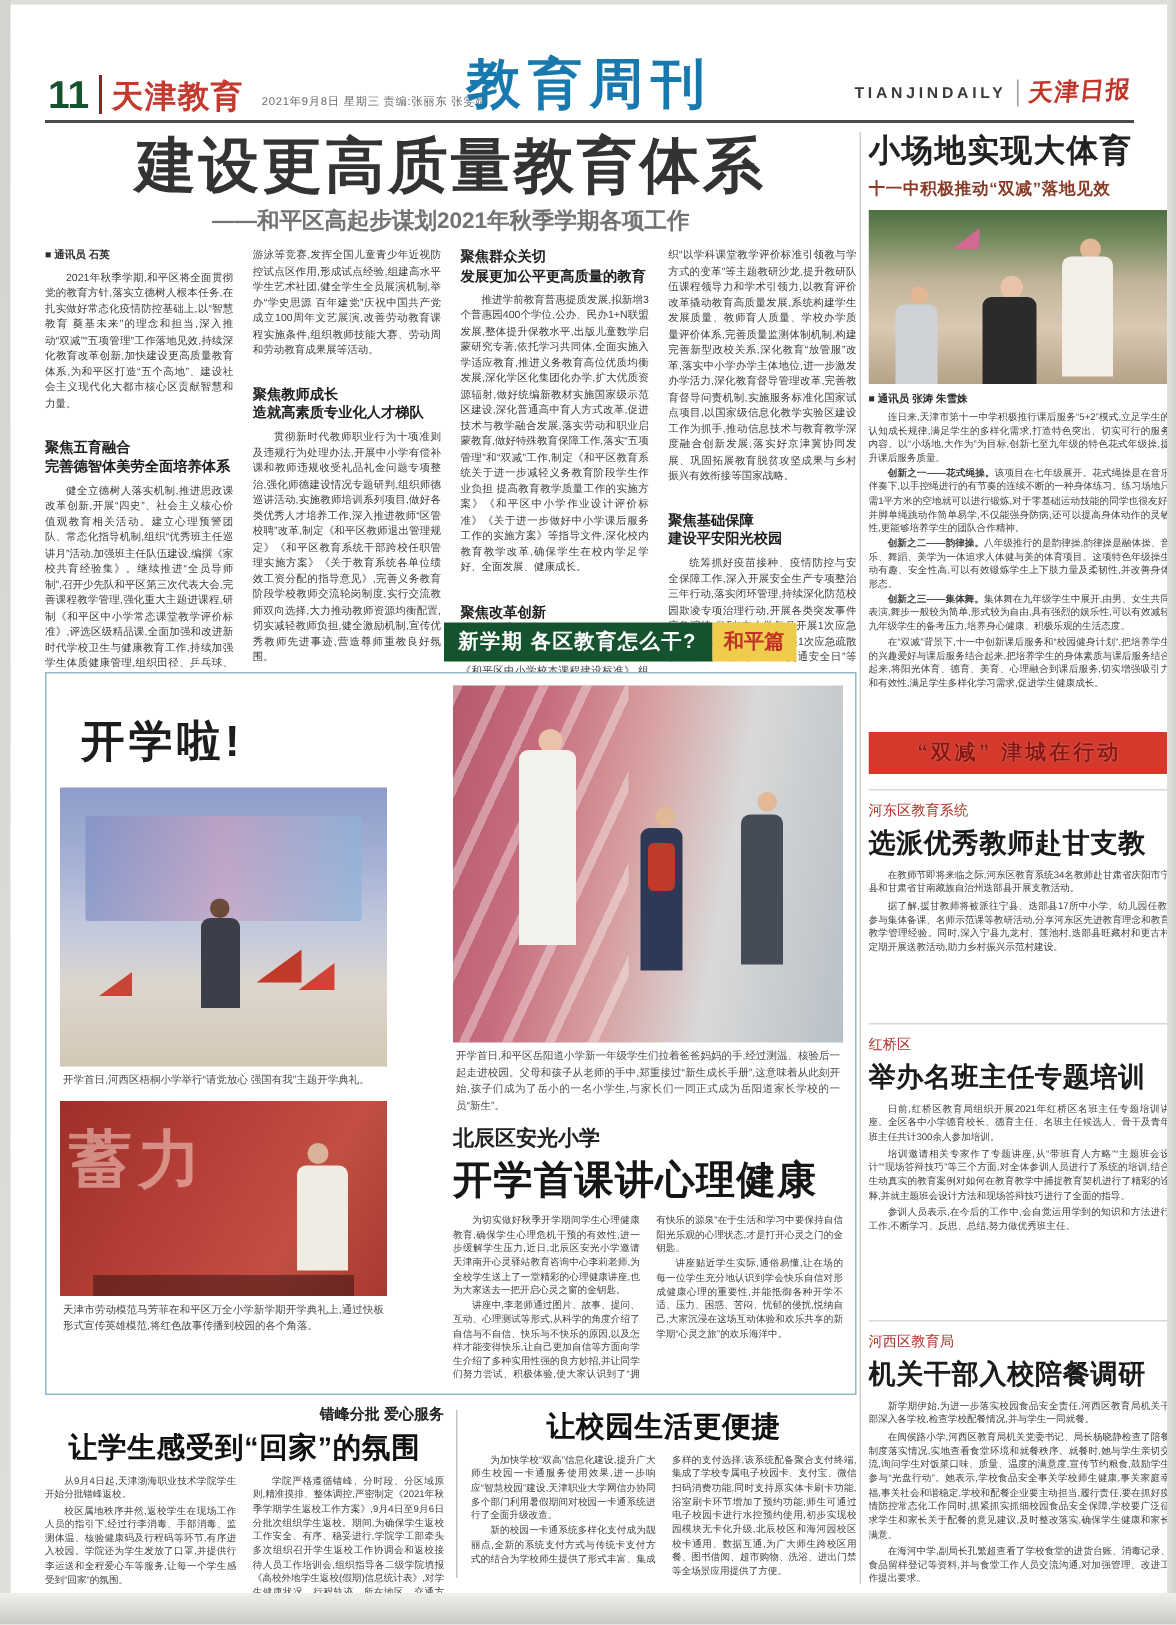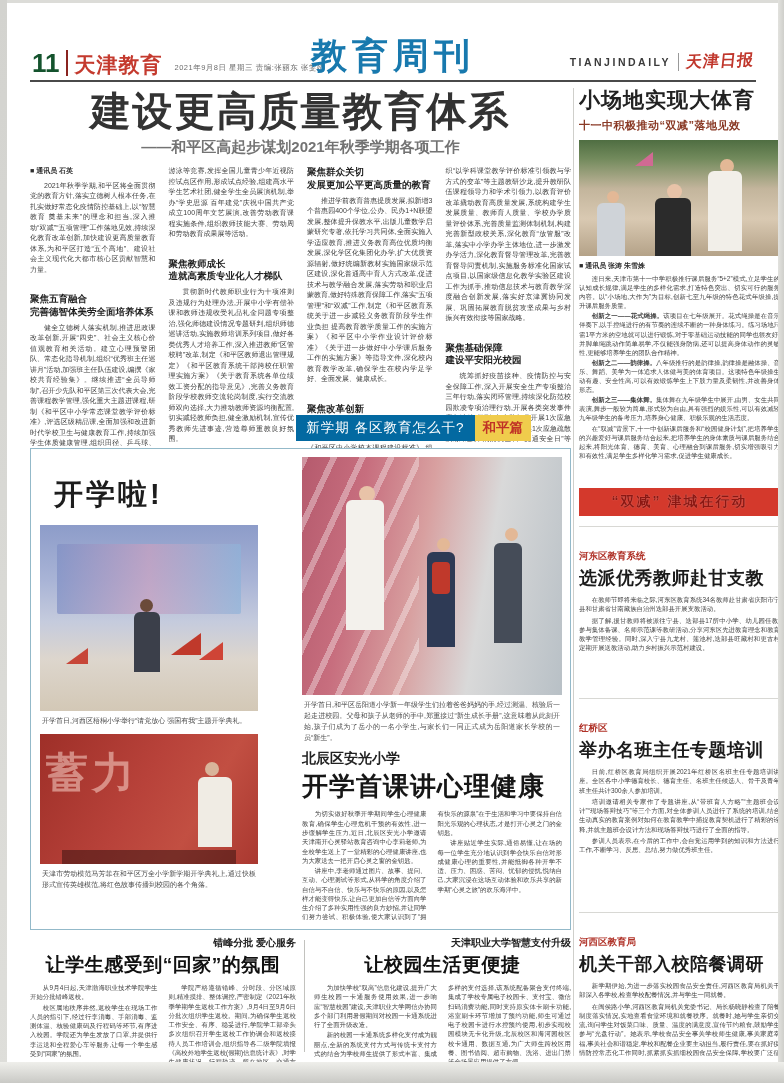--- a/index.html
+++ b/index.html
@@ -27,21 +27,21 @@
   
   .main-article{position:absolute;left:30px;top:88px;width:541px;height:358px;}
   .main-headline{margin:0;text-align:center;font-size:40px;line-height:1.15;font-weight:bold;color:#333;letter-spacing:2px;}
   .main-subtitle{margin:4px 0 0;text-align:center;font-size:15px;font-weight:bold;color:#737373;}
   .main-cols{margin-top:9px;height:288px;column-count:4;column-gap:13px;column-fill:auto;overflow:hidden;
              font-size:7px;line-height:1.5;color:#3d3d3d;text-align:justify;}
   .body-p{margin:0 0 2px;text-indent:2em;}
   .byline{margin:0 0 4px;font-weight:bold;color:#2e2e2e;text-indent:0;}
   .sub-head{margin:18px 0 4px;font-size:9.5px;line-height:1.35;color:#1f1f1f;white-space:pre-line;}
   .hp-banner{position:absolute;right:40px;bottom:5px;display:flex;z-index:5;}
-  .hp-red{background:#0369a1;color:#fff;font-size:13.5px;font-weight:normal;padding:4px 10px;letter-spacing:1px;white-space:nowrap;}
+  .hp-red{background:#14532d;color:#fff;font-size:13.5px;font-weight:bold;padding:4px 10px;letter-spacing:1px;white-space:nowrap;}
   .hp-yellow{background:#f0cc4c;color:#c03226;font-size:13.5px;font-weight:bold;padding:4px 8px;white-space:nowrap;}
 
   
   .photo-box{position:absolute;left:30px;top:448px;width:539px;height:480px;border:1px solid #93b9c9;background:#fff;}
   .pf-left{position:absolute;left:9px;top:18px;width:218px;}
   .pf-right{position:absolute;left:271px;top:8px;width:260px;}
   .open-title{font-size:29px;font-weight:bold;color:#1d1d1d;letter-spacing:3px;padding:8px 0 10px 14px;}
   .photo{position:relative;overflow:hidden;}
   .caption{font-size:7px;line-height:1.55;color:#4a4a4a;text-align:justify;margin:5px 2px 7px;}
   .photo1{height:186px;background:linear-gradient(180deg,#8d9cc9 0%,#a9b4d6 30%,#c5cbdd 52%,#ddd6cd 72%,#d3c8b6 100%);}
@@ -73,21 +73,21 @@
   .sidebar{position:absolute;left:579px;top:86px;width:201px;height:972px;overflow:hidden;}
   .sb-title{margin:0;font-size:21px;font-weight:bold;color:#222;letter-spacing:1px;}
   .sb-sub{font-size:11px;font-weight:bold;color:#8a3a26;margin:4px 0 7px;letter-spacing:.5px;}
   .sb-byline{font-size:7px;font-weight:bold;color:#2e2e2e;margin:5px 0 3px;}
   .sb-body{font-size:6.4px;line-height:1.42;color:#3f3f3f;text-align:justify;height:206px;overflow:hidden;}
   .sb-body .body-p,.psych-body .body-p,.b-body .body-p{margin:0 0 1px;}
   .campaign{margin:8px 0 10px;background:#d4392c;color:#8c1712;text-align:center;font-size:14px;font-weight:bold;
             letter-spacing:2px;padding:5px 0;text-shadow:0 0 1px rgba(255,255,255,.45);}
   .sb-art{border-top:1px solid #d8d8d4;padding-top:7px;margin-top:7px;}
   .sb-art:first-of-type{border-top:none;margin-top:0;}
-  .sb-kicker{font-size:9.5px;font-weight:bold;color:#b03228;margin:16px 0 3px;}
+  .sb-kicker{font-size:9.5px;font-weight:normal;color:#b03228;margin:0 0 3px;}
   .sb-art-title{margin:0 0 5px;font-size:18px;font-weight:bold;color:#1b1b1b;letter-spacing:.5px;}
   .sb-art-body{font-size:6.4px;line-height:1.45;color:#3f3f3f;text-align:justify;overflow:hidden;}
   .body-b2{height:96px;} .body-b3{height:138px;} .body-b4{height:158px;}
 </style>
 </head>
 <body>
 
 <div class="page">
   <div class="edge edge-t"></div>
   <div class="edge edge-l"></div>
@@ -186,21 +186,20 @@
       <p class="b-kicker">错峰分批 爱心服务</p>
       <h3 class="b-title">让学生感受到“回家”的氛围</h3>
       <div class="two-col b-body">
           <p class="body-p">从9月4日起,天津渤海职业技术学院学生开始分批错峰返校。</p>
           <p class="body-p">校区属地秩序井然,返校学生在现场工作人员的指引下,经过行李消毒、手部消毒、监测体温、核验健康码及行程码等环节,有序进入校园。学院还为学生发放了口罩,并提供行李运送和全程爱心车等服务,让每一个学生感受到“回家”的氛围。</p>
           <p class="body-p">学院严格遵循错峰、分时段、分区域原则,精准摸排、整体调控,严密制定《2021年秋季学期学生返校工作方案》,9月4日至9月6日分批次组织学生返校。期间,为确保学生返校工作安全、有序、稳妥进行,学院学工部牵头多次组织召开学生返校工作协调会和返校接待人员工作培训会,组织指导各二级学院填报《高校外地学生返校(假期)信息统计表》,对学生健康状况、行程轨迹、所在地区、交通方式等进行登记梳理,切实掌握返校学生的基本信息情况,为学生错峰返校做好准备。</p>
         </div>
     </article>
     <div class="b-rule"></div>
     <article class="b-art b-right">
-      <p class="b-kicker">天津职业大学智慧支付升级</p>
       <h3 class="b-title">让校园生活更便捷</h3>
       <div class="two-col b-body">
           <p class="body-p">为加快学校“双高”信息化建设,提升广大师生校园一卡通服务使用效果,进一步响应“智慧校园”建设,天津职业大学网信办协同多个部门利用暑假期间对校园一卡通系统进行了全面升级改造。</p>
           <p class="body-p">新的校园一卡通系统多样化支付成为靓丽点,全新的系统支付方式与传统卡支付方式的结合为学校师生提供了形式丰富、集成多样的支付选择,该系统配备聚合支付终端,集成了学校专属电子校园卡、支付宝、微信扫码消费功能,同时支持原实体卡刷卡功能,浴室刷卡环节增加了预约功能,师生可通过电子校园卡进行水控预约使用,初步实现校园模块无卡化升级,北辰校区和海河园校区校卡通用、数据互通,为广大师生跨校区用餐、图书借阅、超市购物、洗浴、进出门禁等全场景应用提供了方便。</p>
         </div>
     </article>
   </section>
 
   <div class="v-divider-main"></div>
 

